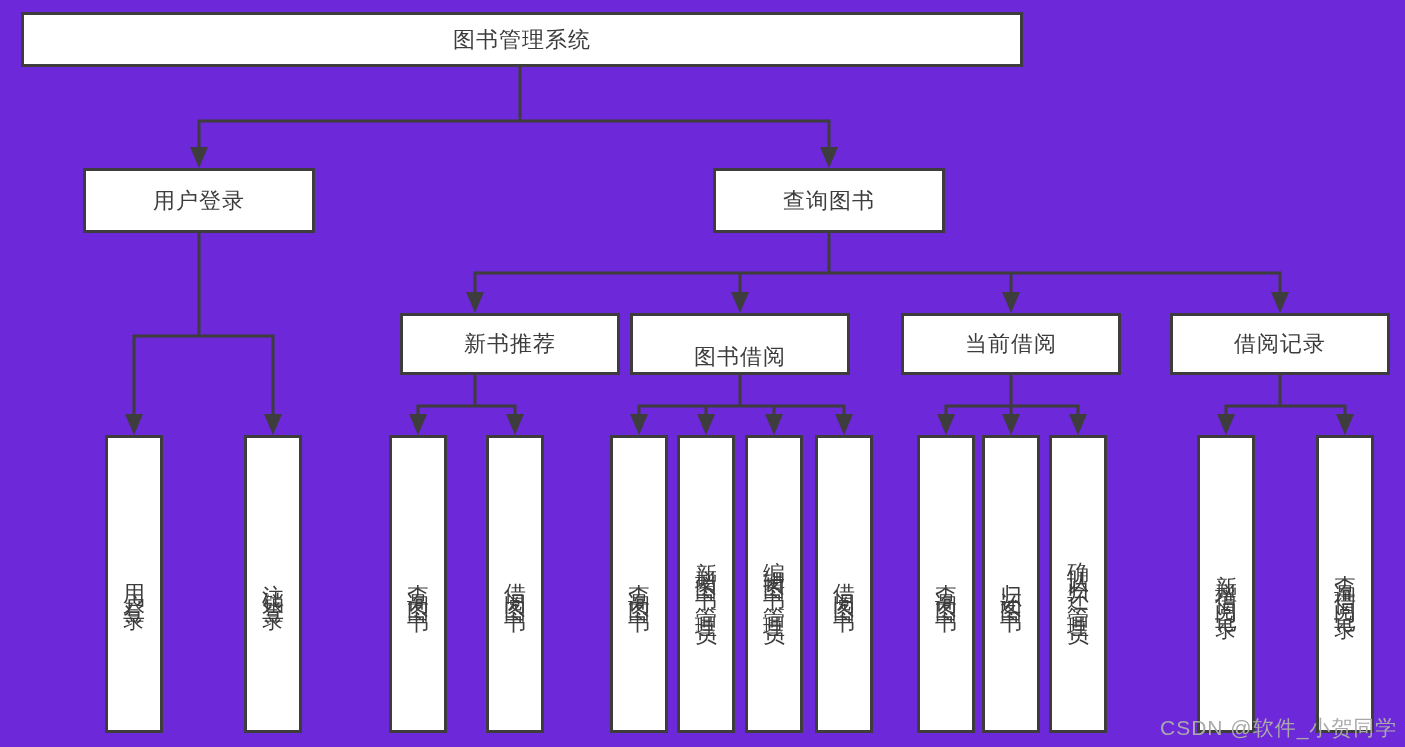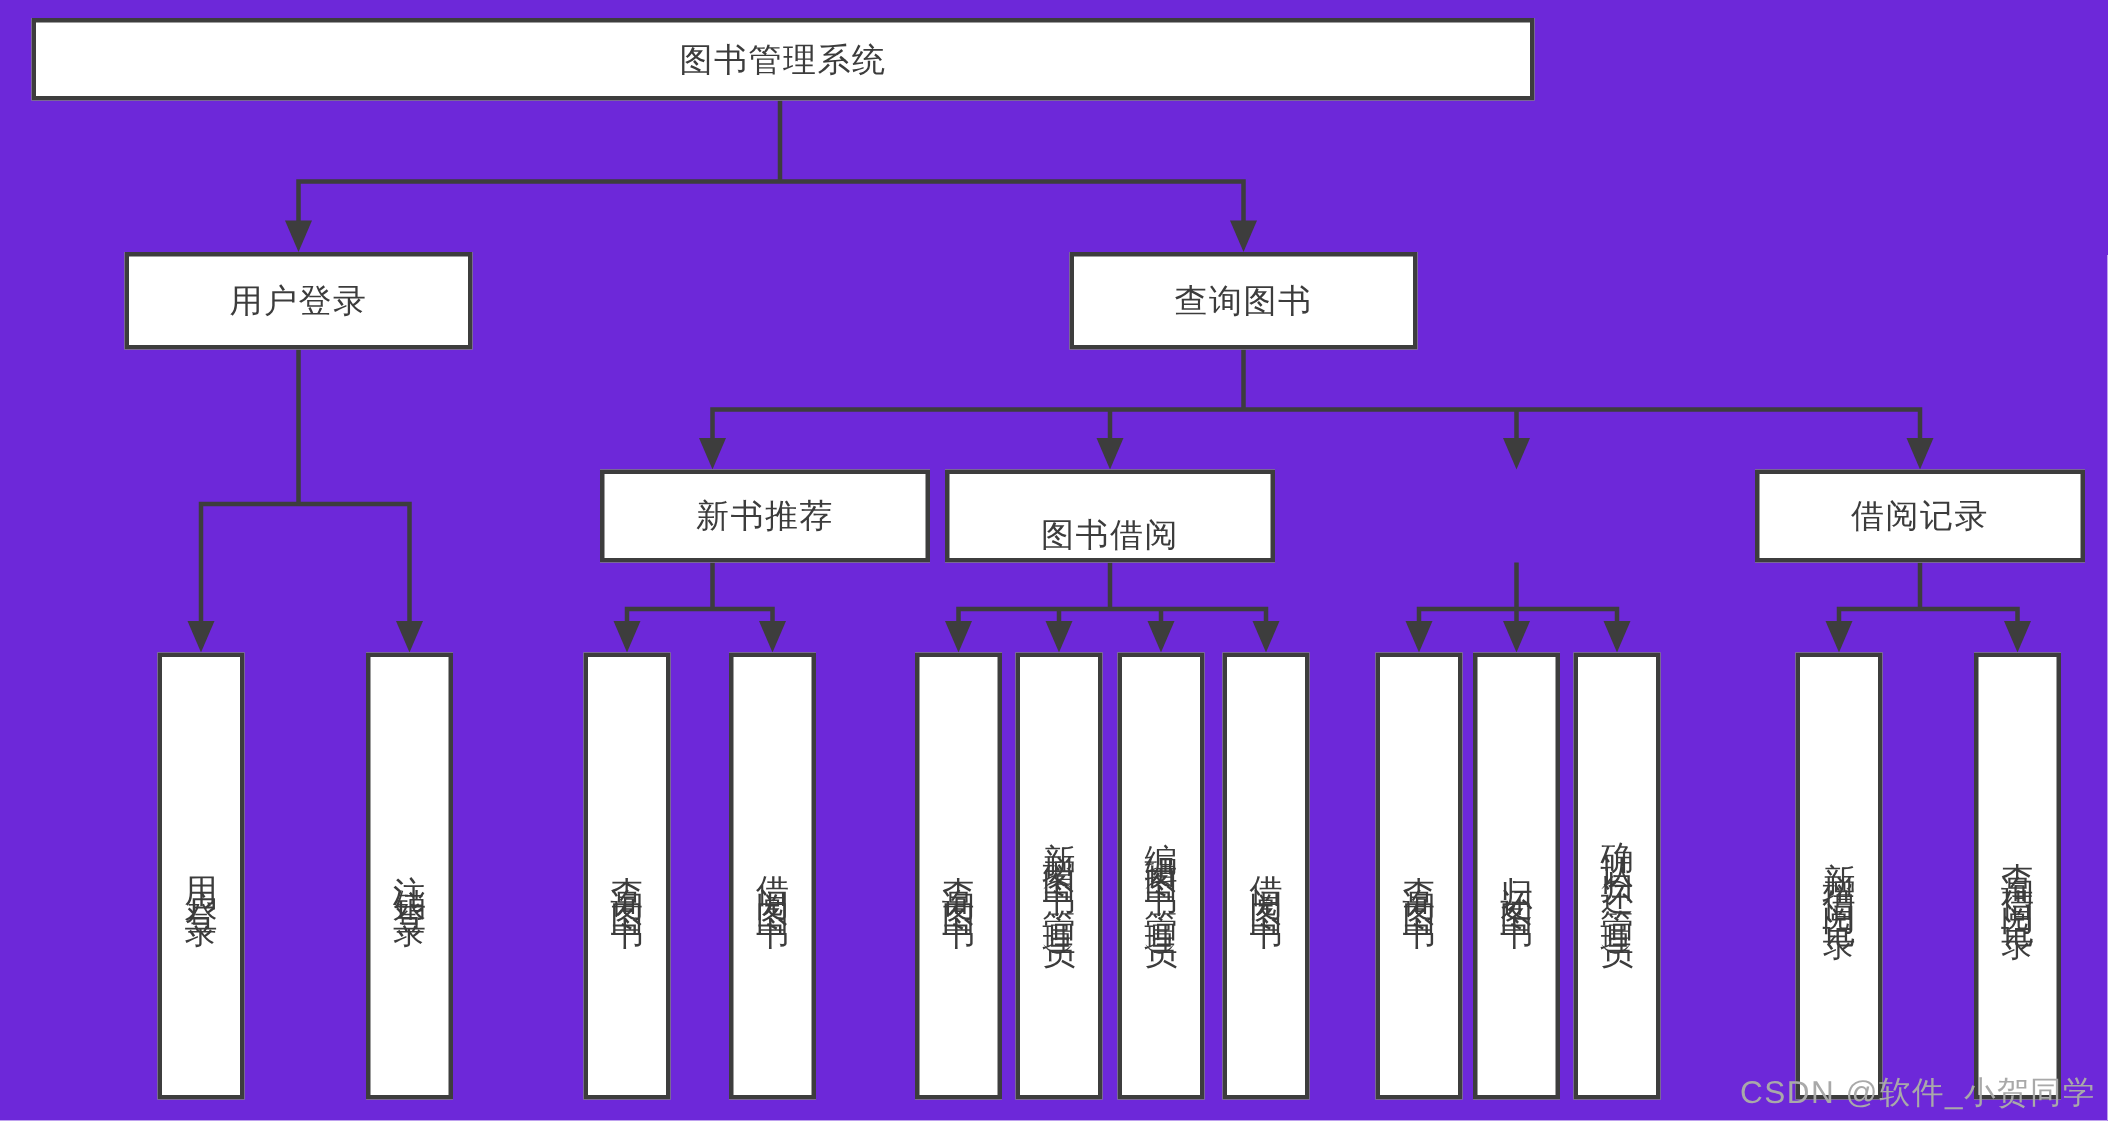--- a/index.html
+++ b/index.html
@@ -102,20 +102,23 @@
   <div class="hbox" style="left:713px;top:168px;width:232px;height:65px;">
     <span>查询图书</span>
   </div>
 
   <div class="hbox" style="left:365px;top:313px;width:220px;height:62px;margin-left:35px;">
     <span>新书推荐</span>
   </div>
   <div class="hbox" style="left:630px;top:313px;width:220px;height:62px;align-items:flex-end;">
     <span>图书借阅</span>
   </div>
+  <div class="hbox" style="left:901px;top:313px;width:220px;height:62px;">
+    <span>当前借阅</span>
+  </div>
   <div class="hbox" style="left:1170px;top:313px;width:220px;height:62px;">
     <span>借阅记录</span>
   </div>
 
   <div class="vbox" style="left:105px;top:435px;width:58px;height:298px;">
     <span class="vlabel">用户登录</span>
   </div>
   <div class="vbox" style="left:244px;top:435px;width:58px;height:298px;">
     <span class="vlabel">注销登录</span>
   </div>

